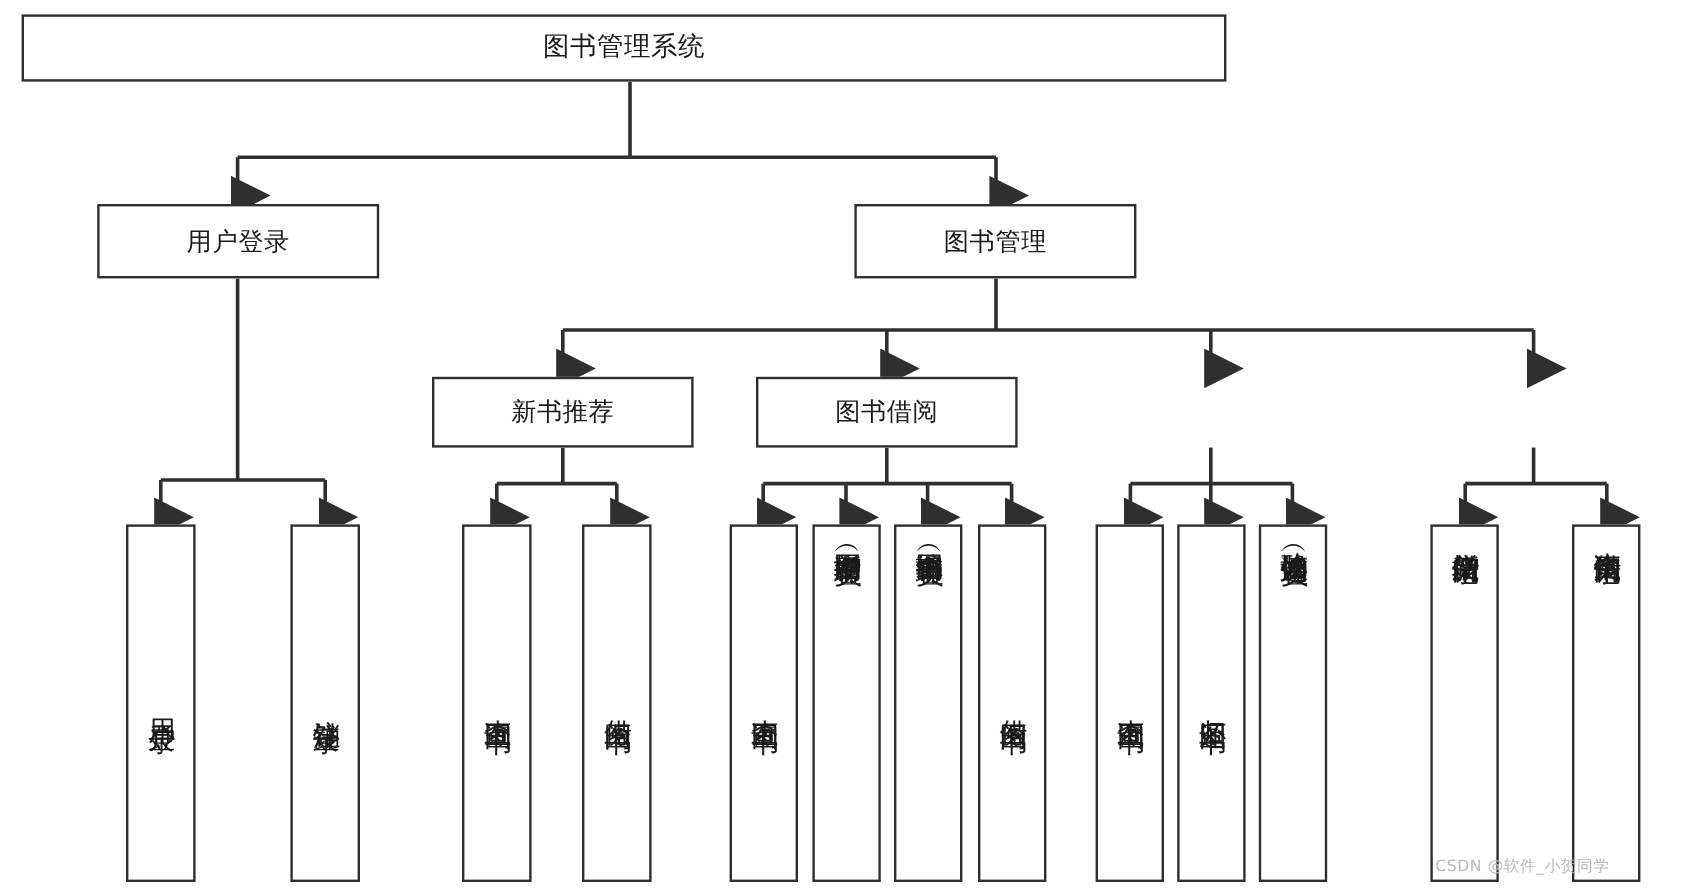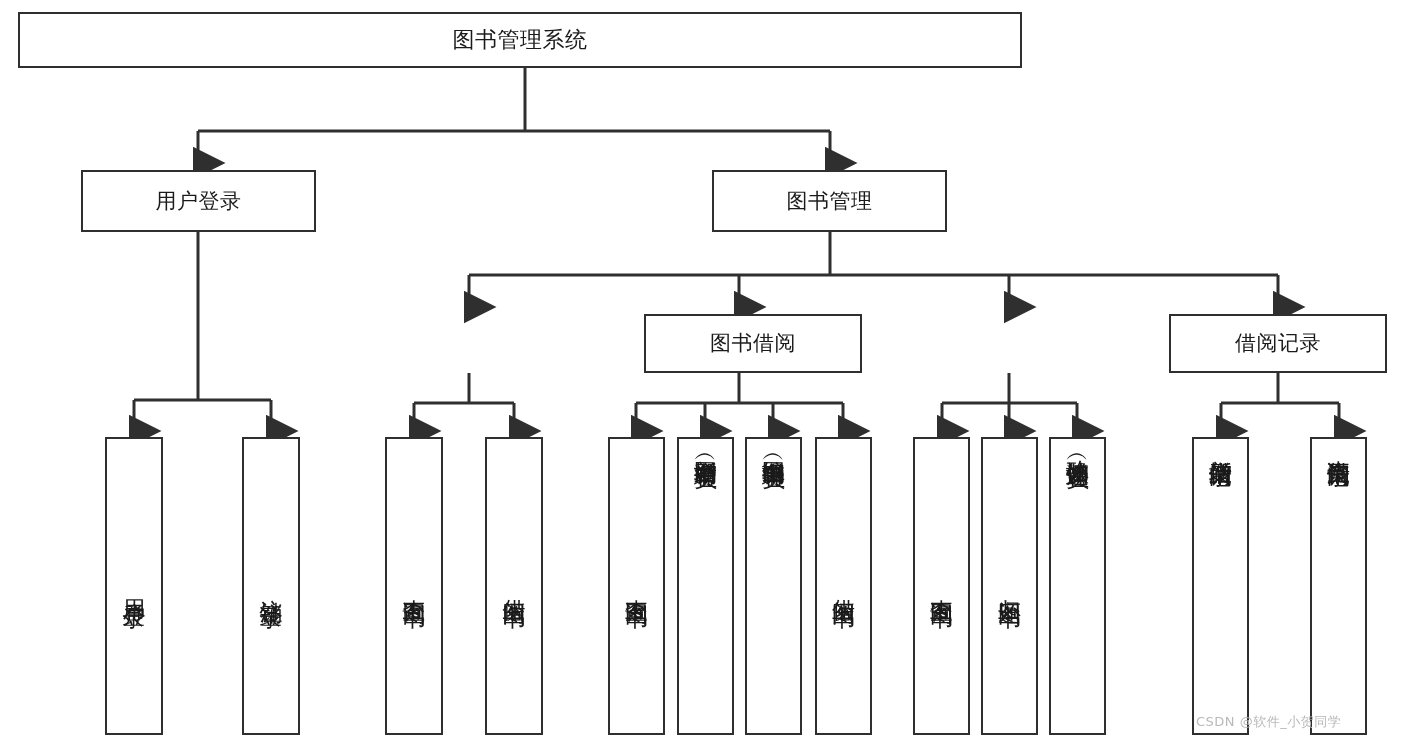--- a/index.html
+++ b/index.html
@@ -123,22 +123,22 @@
       <path d="M 1221 403 L 1221 431" marker-end="url(#arrow)"></path>
       <path d="M 1339 403 L 1339 431" marker-end="url(#arrow)"></path>
     </g>
   </svg>
 
   <div class="node h root" style="left:18px; top:12px; width:1004px; height:56px;">图书管理系统</div>
 
   <div class="node h" style="left:81px; top:170px; width:235px; height:62px;">用户登录</div>
   <div class="node h" style="left:712px; top:170px; width:235px; height:62px;">图书管理</div>
 
-  <div class="node h" style="left:630px; top:314px; width:218px; height:59px;margin-left:14px;">图书借阅</div>
-  <div class="node h" style="left:1169px; top:314px; width:218px; height:59px;">借阅记录</div>
+  <div class="node h" style="left:360px; top:314px; width:218px; height:59px;">新书推荐</div>
+  <div class="node h" style="left:630px; top:314px; width:218px; height:59px;">图书借阅</div>
 
   <div class="node v" style="left:105px; top:437px; width:58px; height:298px;">用户登录</div>
   <div class="node v" style="left:242px; top:437px; width:58px; height:298px;">注销登录</div>
 
   <div class="node v" style="left:385px; top:437px; width:58px; height:298px;">查询图书</div>
   <div class="node v" style="left:485px; top:437px; width:58px; height:298px;">借阅图书</div>
 
   <div class="node v" style="left:608px; top:437px; width:57px; height:298px;">查询图书</div>
   <div class="node v fill" style="left:677px; top:437px; width:57px; height:298px;">新增图书（管理员）</div>
   <div class="node v fill" style="left:745px; top:437px; width:57px; height:298px;">编辑图书（管理员）</div>

